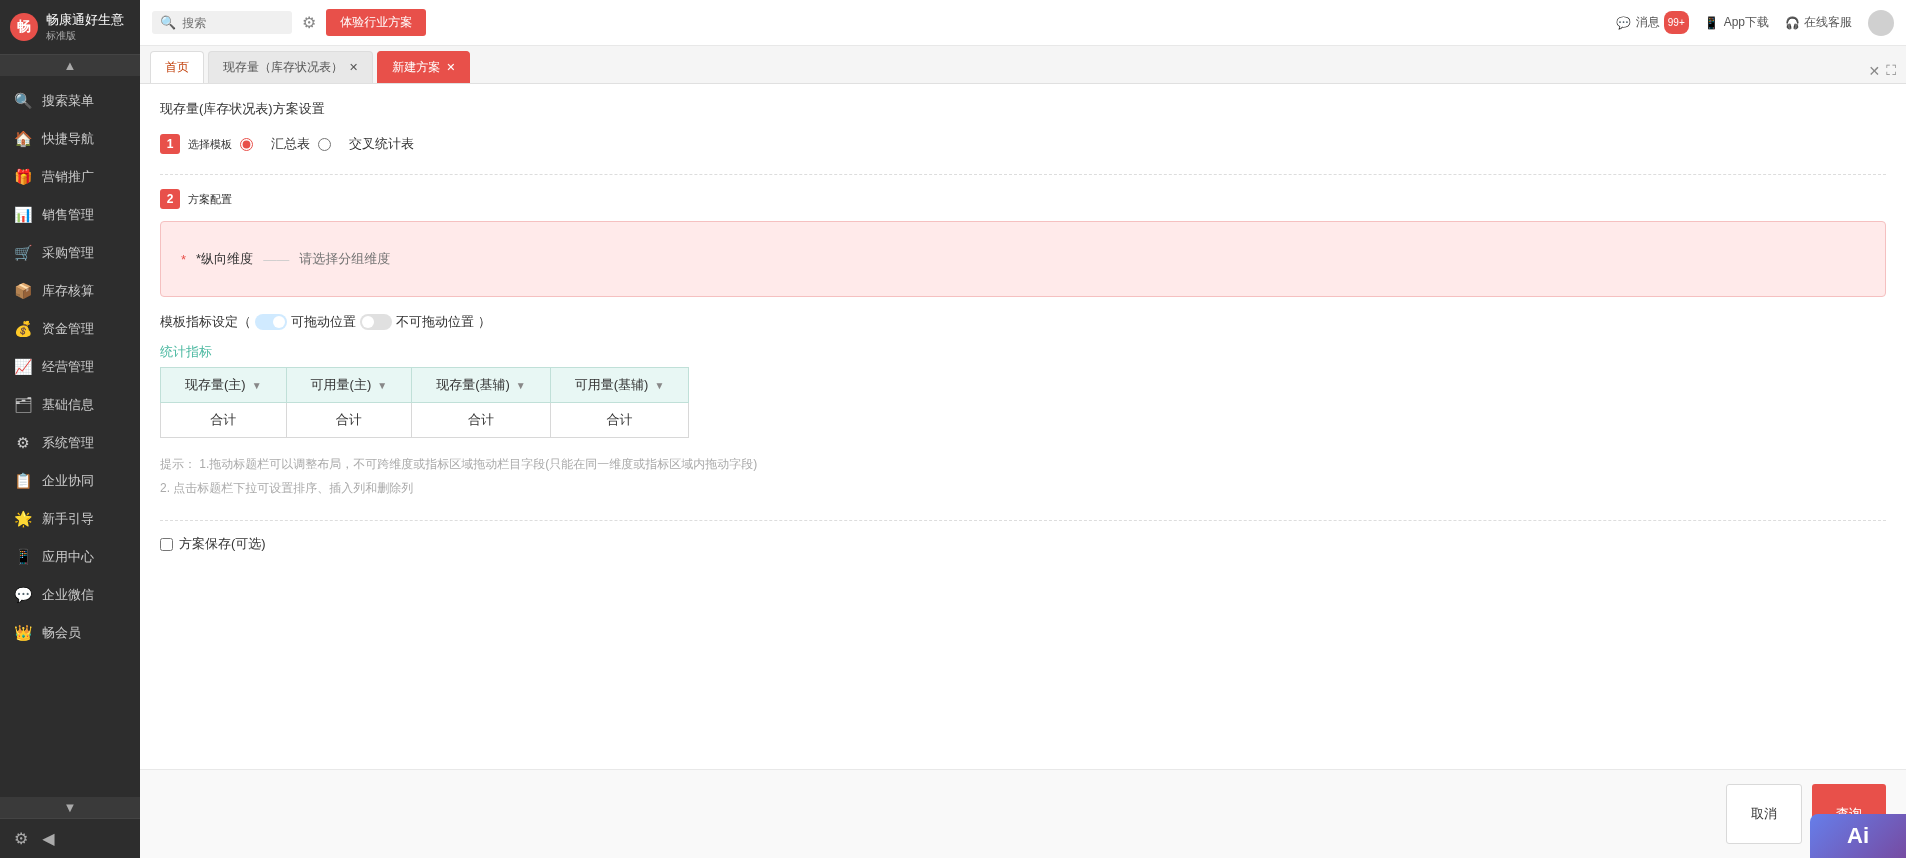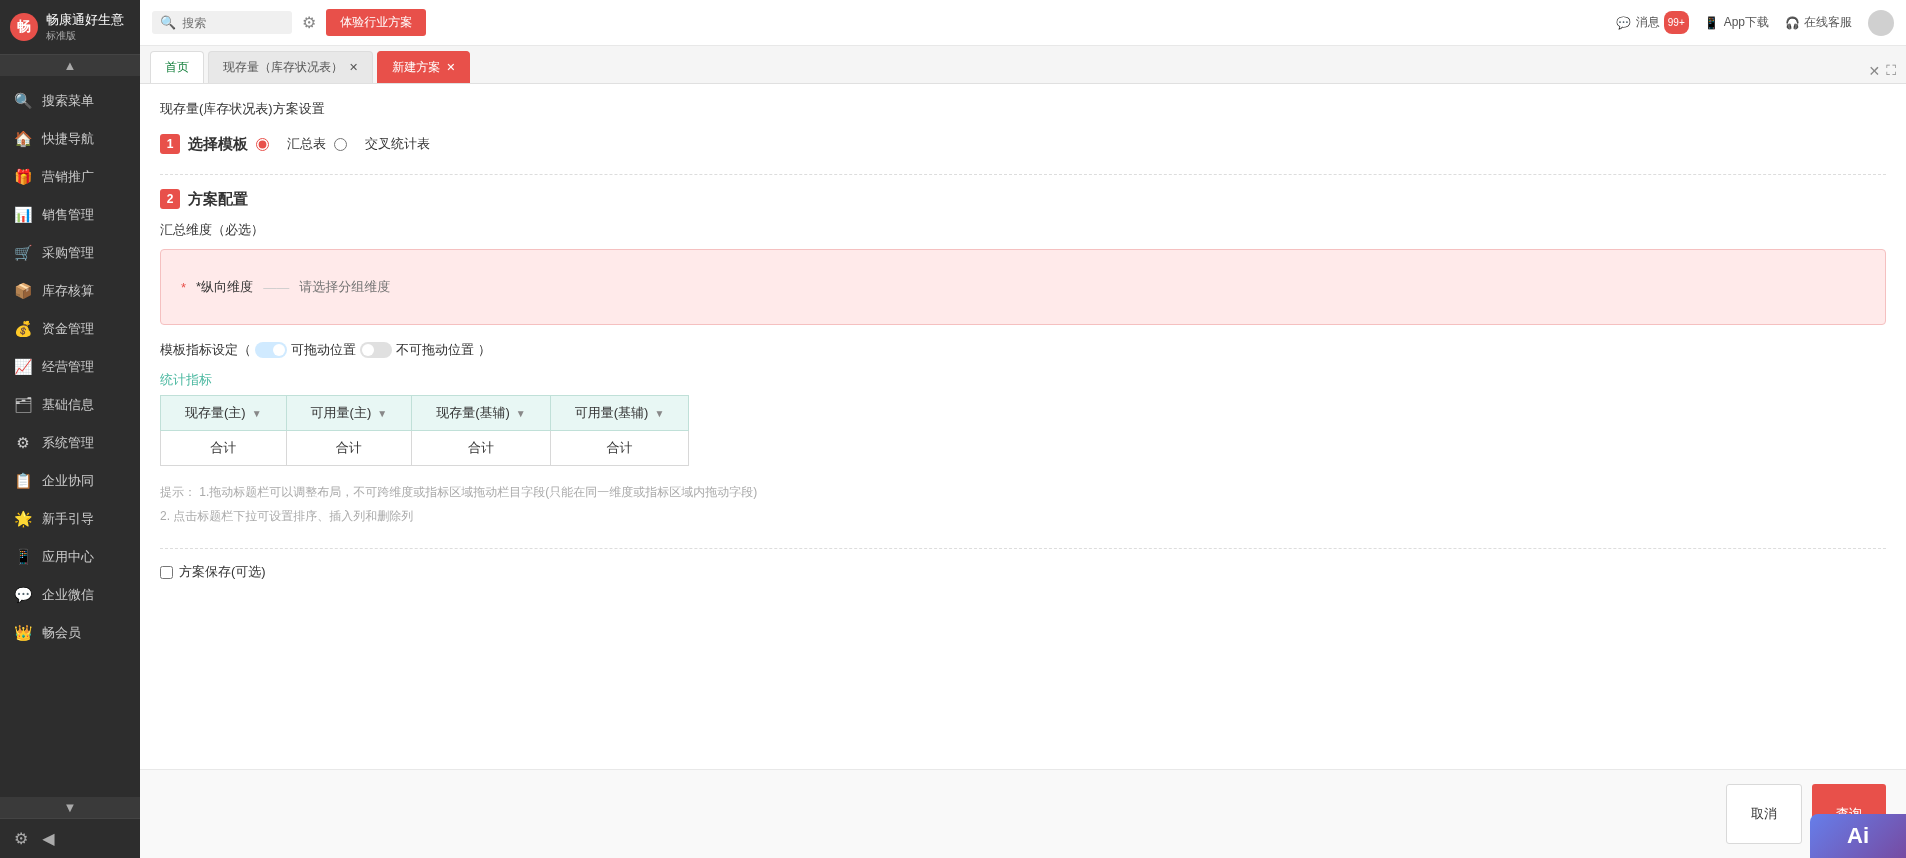--- a/index.html
+++ b/index.html
@@ -162,21 +162,21 @@
     .tab.active {
       background: #e8504a;
       color: white;
       border-color: #e8504a;
     }
     .tab .close { font-size: 11px; cursor: pointer; }
     .tab-home {
       padding: 7px 14px;
       font-size: 12px;
       cursor: pointer;
-      color: #15803d;
+      color: #c2410c;
       background: #fff;
       border-radius: 4px 4px 0 0;
       border: 1px solid #ddd;
       border-bottom: none;
       margin-right: 4px;
     }
     .tab-controls {
       margin-left: auto;
       display: flex;
       align-items: center;
@@ -213,21 +213,21 @@
       height: 20px;
       background: #e8504a;
       color: white;
       border-radius: 3px;
       display: flex;
       align-items: center;
       justify-content: center;
       font-size: 12px;
       font-weight: bold;
     }
-    .section-title { font-size: 15px; color: #333; font-weight: 700; }
+    .section-title { font-size: 11px; color: #333; font-weight: 400; }
     .radio-option {
       display: flex;
       align-items: center;
       gap: 18px;
       cursor: pointer;
       font-size: 13px;
       color: #333;
     }
     .radio-option input[type="radio"] { accent-color: #e8504a; }
 
@@ -546,21 +546,20 @@
     </div>
 
     <hr class="divider">
 
     <div class="section">
       <div class="section-header">
         <div class="section-number">2</div>
         <span class="section-title">方案配置</span>
       </div>
 
-      <div class="config-label">汇总维度（必选）</div>
 
       <div class="required-area">
         <div class="required-field">
           <span class="required-star">*</span>
           <span>*纵向维度</span>
           <span class="field-dash">——</span>
           <span class="field-placeholder">请选择分组维度</span>
         </div>
       </div>
 

